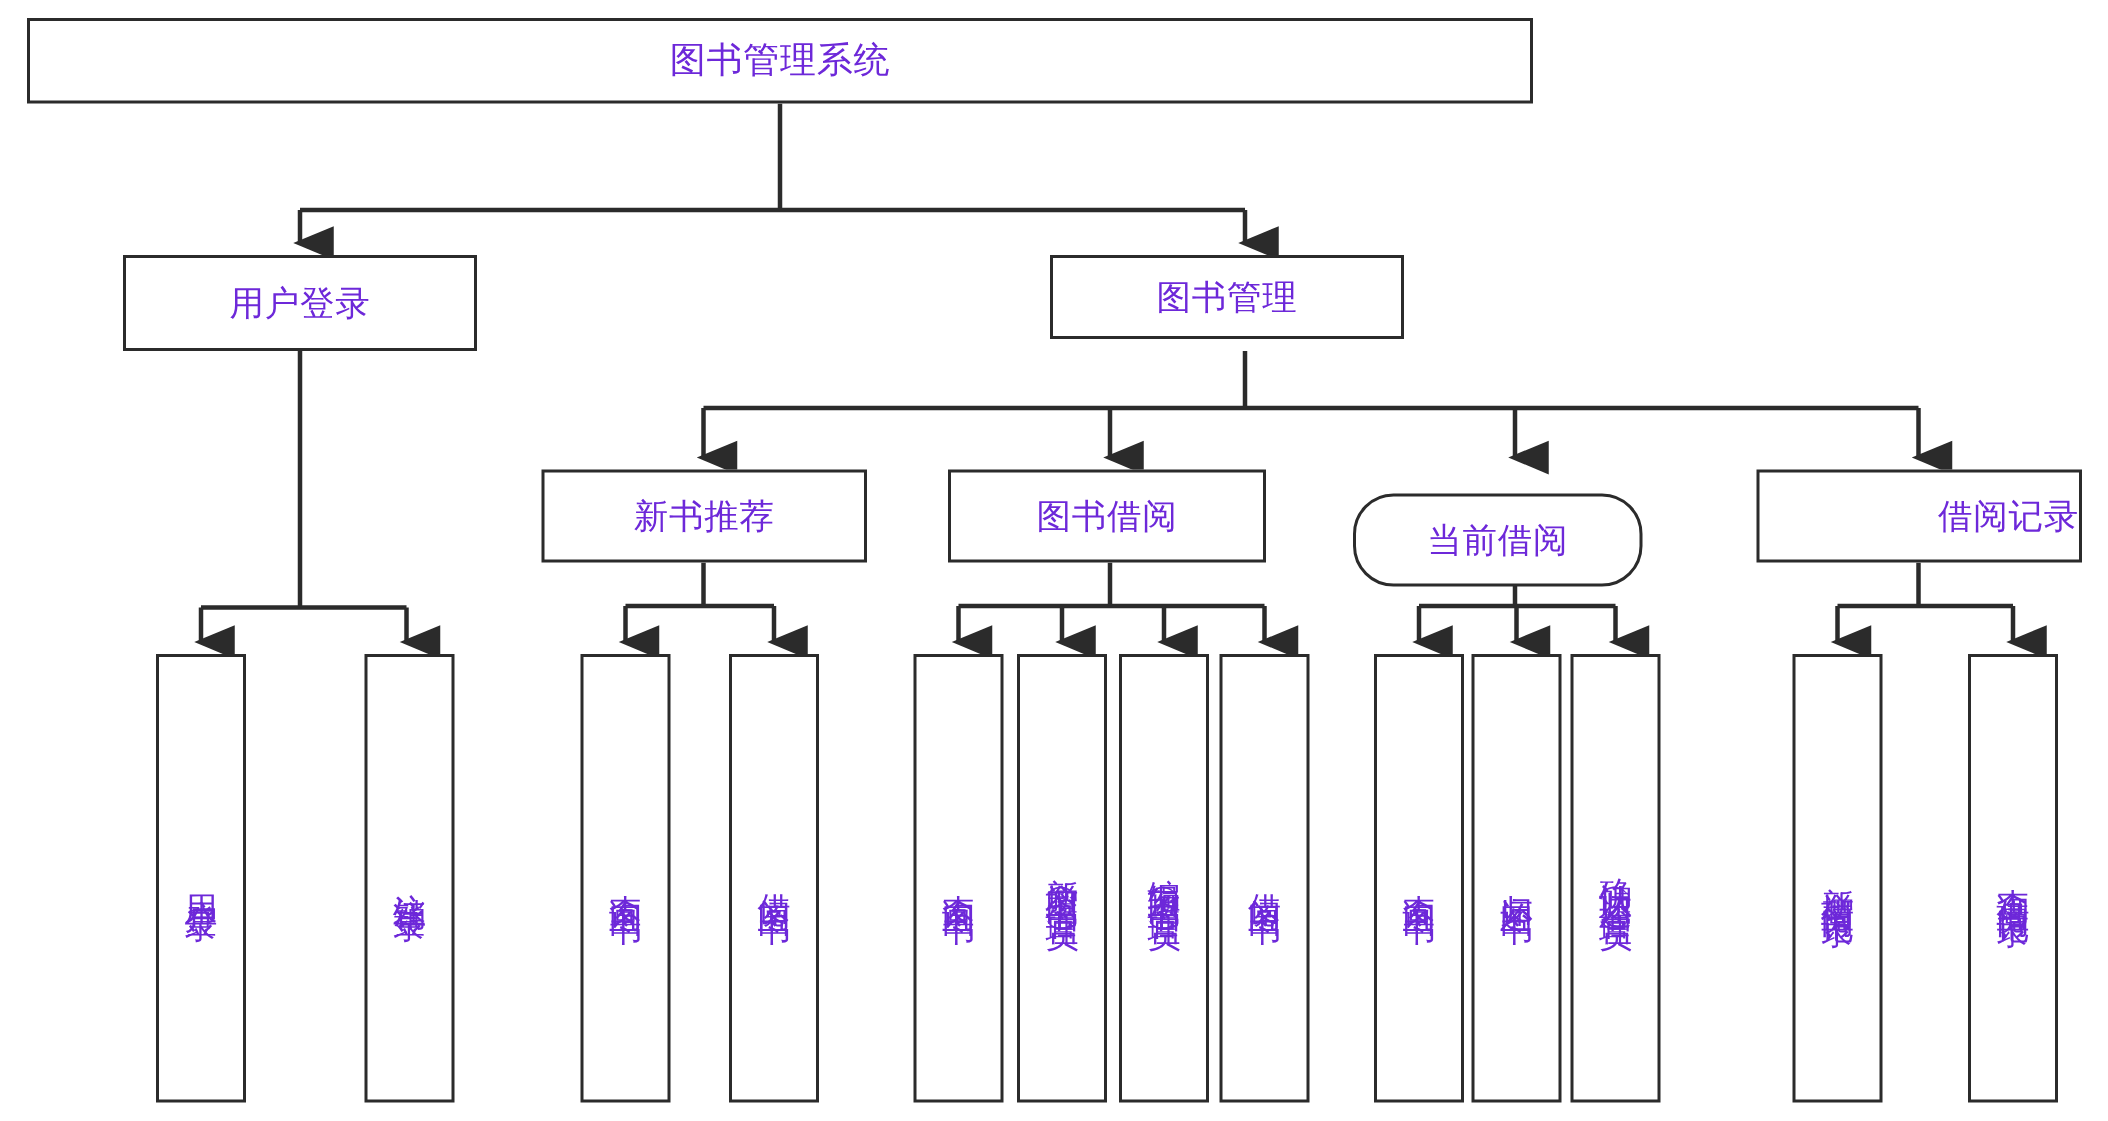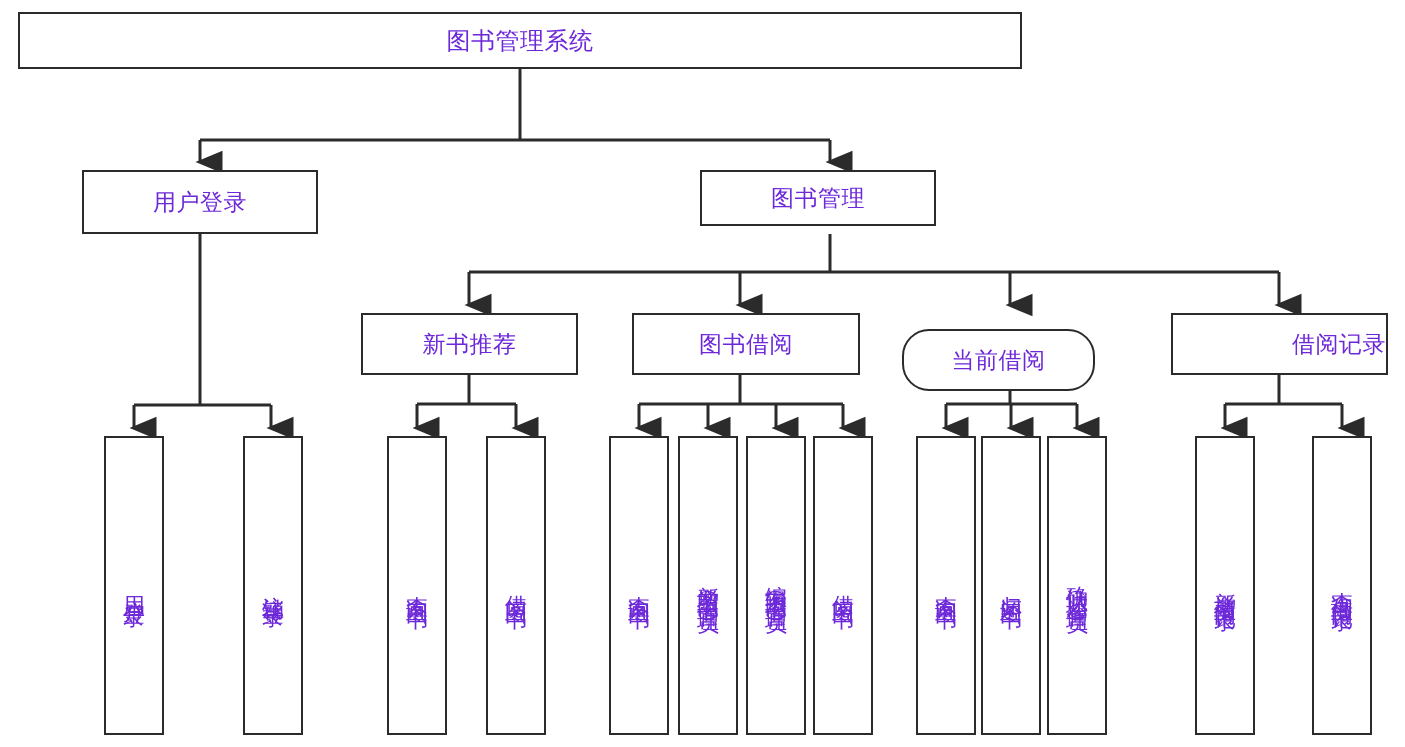--- a/index.html
+++ b/index.html
@@ -133,21 +133,21 @@
   <div class="node horiz" style="left:82px;top:170px;width:236px;height:64px;">
     <span class="label">用户登录</span>
   </div>
   <div class="node horiz" style="left:700px;top:170px;width:236px;height:56px;">
     <span class="label">图书管理</span>
   </div>
 
   <div class="node horiz" style="left:361px;top:313px;width:217px;height:62px;">
     <span class="label">新书推荐</span>
   </div>
-  <div class="node horiz" style="left:632px;top:313px;width:228px;height:62px;">
+  <div class="node horiz" style="left:632px;top:313px;width:212px;height:62px;">
     <span class="label">图书借阅</span>
   </div>
   <div class="node horiz" style="left:902px;top:329px;width:193px;height:62px;border-radius:27px;">
     <span class="label">当前借阅</span>
   </div>
   <div class="node horiz" style="left:1171px;top:313px;width:217px;height:62px;justify-content:flex-end;">
     <span class="label">借阅记录</span>
   </div>
 
   <div class="node vert" style="left:104px;top:436px;width:60px;height:299px;">

